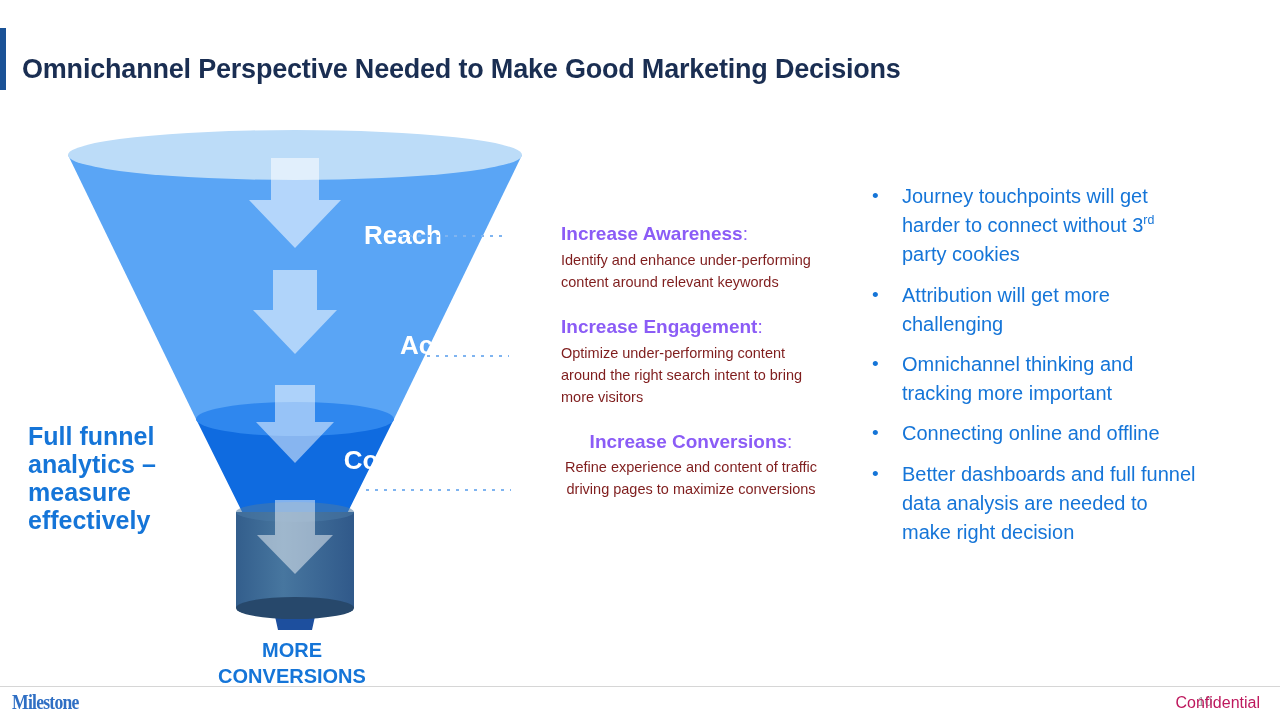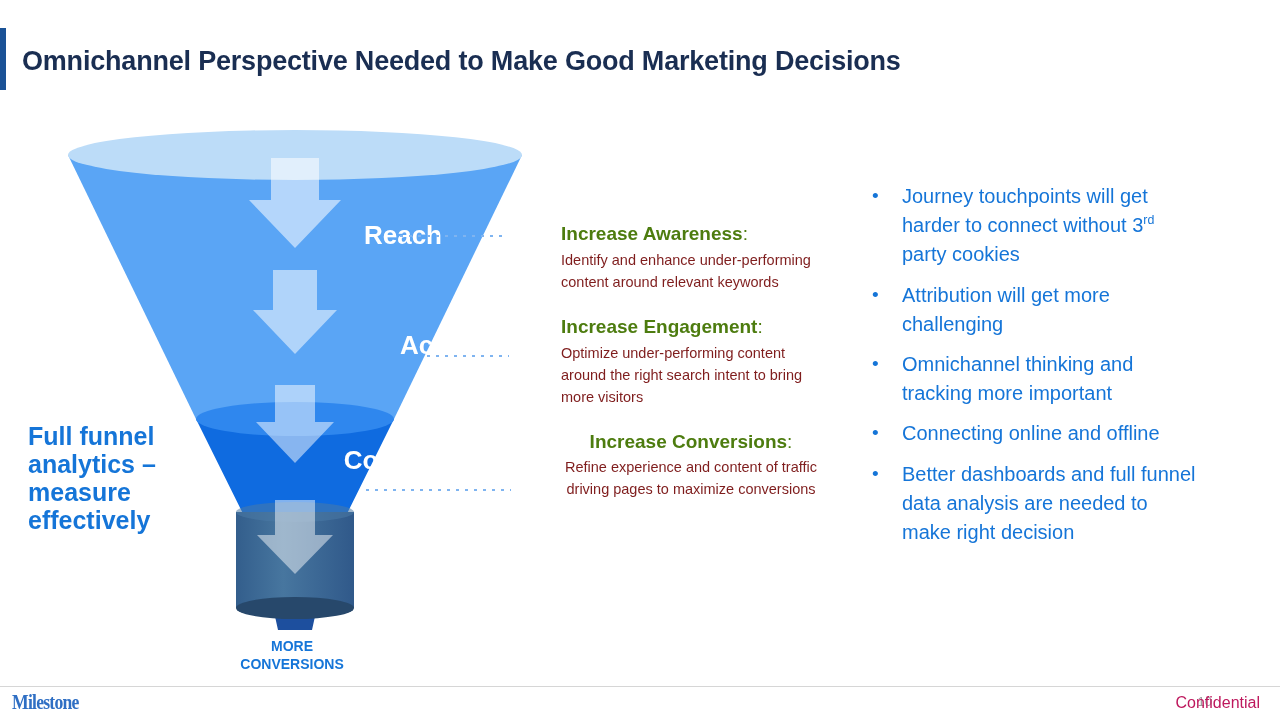--- a/index.html
+++ b/index.html
@@ -20,21 +20,21 @@
     position: absolute;
     left: 0px;
     top: 28px;
     width: 6px;
     height: 62px;
     background: #1a5296;
   }
   #page-title {
     position: absolute;
     left: 22px;
-    top: 28px;
+    top: 36px;
     width: 1100px;
     font-size: 27px;
     font-weight: bold;
     color: #1a2e52;
     letter-spacing: -0.2px;
     white-space: nowrap;
   }
 
   
   #funnel-graphic {
@@ -85,39 +85,39 @@
     color: #1575d8;
   }
 
   
   #more-conversions-caption {
     position: absolute;
     left: 192px;
     top: 638px;
     width: 200px;
     text-align: center;
-    font-size: 14px;
+    font-size: 20px;
     font-weight: bold;
     line-height: 1.28;
     color: #1575d8;
   }
 
   
   #middle-column {
     position: absolute;
     left: 561px;
     top: 222px;
     width: 260px;
   }
   .middle-block { margin-bottom: 22px; }
   .middle-block:last-child { margin-bottom: 0; text-align: center; }
   .middle-heading {
     font-size: 19px;
     font-weight: bold;
-    color: #4d7c0f;
+    color: #8b5cf6;
     line-height: 1.25;
     margin-bottom: 3px;
   }
   .middle-heading .colon {
     font-weight: normal;
   }
   .middle-body {
     font-size: 14.5px;
     color: #7f1d1d;
     line-height: 1.52;

